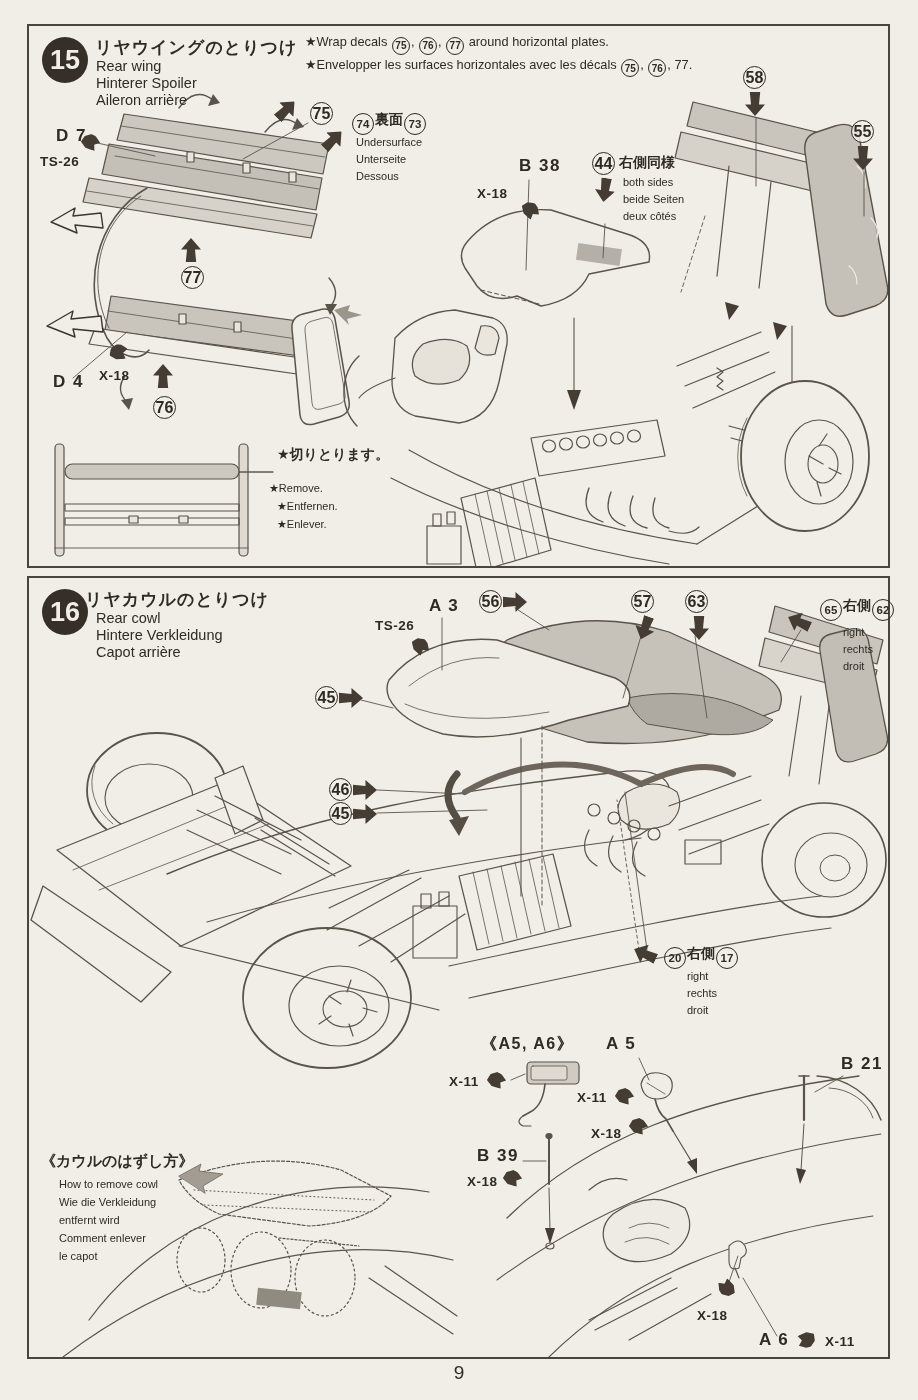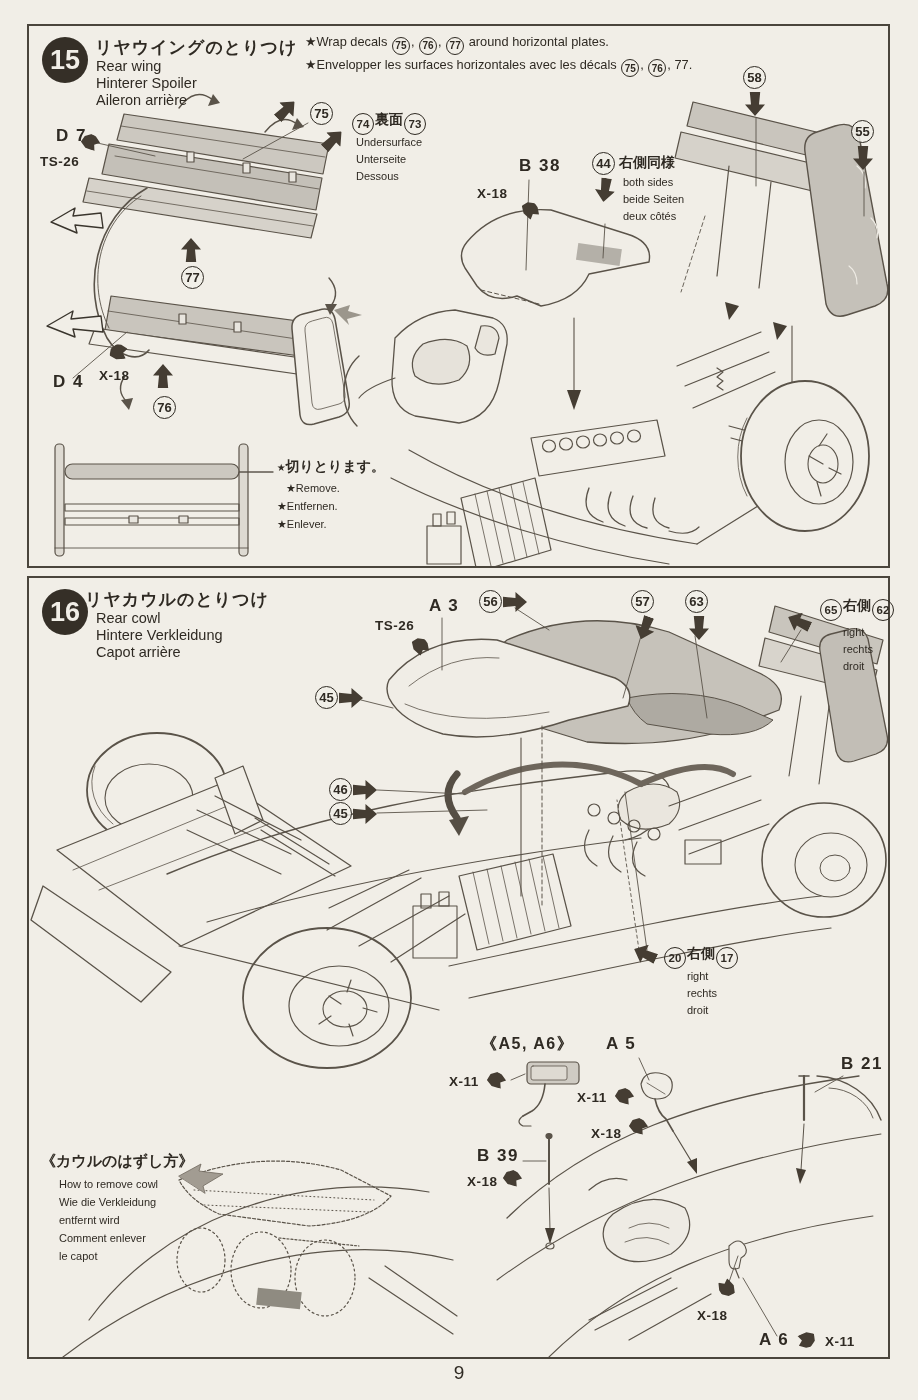--- a/index.html
+++ b/index.html
@@ -10,21 +10,21 @@
   .lbl{position:absolute;white-space:nowrap;color:#2f2a23;}
   .part{font-size:17px;font-weight:bold;letter-spacing:1.5px;}
   .paint{font-size:13.5px;font-weight:bold;letter-spacing:.5px;}
   .t13{font-size:11px;line-height:1.25;}
   .t14{font-size:14px;}
   .stepcircle{position:absolute;width:46px;height:46px;border-radius:50%;background:#352f27;color:#f1eee7;
       display:flex;align-items:center;justify-content:center;font-size:27px;font-weight:bold;}
   .title-ja{font-size:17px;font-weight:bold;letter-spacing:1px;}
   .title-sub{font-size:14.5px;line-height:17px;}
   .cnum{position:absolute;width:21px;height:21px;border:1.7px solid #2f2a23;border-radius:50%;
-      display:flex;align-items:center;justify-content:center;font-size:13px;font-weight:bold;
+      display:flex;align-items:center;justify-content:center;font-size:16px;font-weight:bold;
       background:rgba(241,238,231,.85);}
   .cnum-i{display:inline-flex;width:20px;height:20px;border:1.6px solid #2f2a23;border-radius:50%;
       align-items:center;justify-content:center;font-size:11.5px;font-weight:bold;vertical-align:-4px;margin:0 1px;}
   .cnum-s{display:inline-flex;width:16px;height:16px;border:1.3px solid #2f2a23;border-radius:50%;
       align-items:center;justify-content:center;font-size:10px;font-weight:bold;vertical-align:-3px;margin:0 1px;}
   .arr{position:absolute;width:20px;height:24px;background:#453d33;
       clip-path:polygon(50% 100%,0% 52%,30% 52%,24% 0%,76% 0%,70% 52%,100% 52%);}
   .hand{position:absolute;width:19px;height:16px;background:#453d33;
       clip-path:polygon(0% 60%,14% 20%,48% 0%,72% 10%,100% 42%,72% 62%,80% 100%,30% 92%);}
   .notes .nline{font-size:12.8px;line-height:19px;white-space:nowrap;}
@@ -170,22 +170,22 @@
 
     <span class="arr" style="left:152px;top:212px;transform:rotate(180deg);"></span>
     <div class="cnum" style="left:152px;top:240px;">77</div>
 
     <div class="lbl part" style="left:24px;top:346px;">D 4</div>
     <div class="lbl paint" style="left:70px;top:342px;">X-18</div>
     <span class="hand" style="left:80px;top:318px;transform:rotate(-12deg);"></span>
     <span class="arr" style="left:124px;top:338px;transform:rotate(180deg);"></span>
     <div class="cnum" style="left:124px;top:370px;">76</div>
 
-    <div class="lbl t14" style="left:248px;top:432px;font-weight:bold;font-family:Liberation Mono, monospace;">★切りとります。</div>
-    <div class="lbl t13" style="left:257px;top:456px;">★Remove.</div>
+    <div class="lbl t14" style="left:248px;top:420px;font-weight:bold;">★切りとります。</div>
+    <div class="lbl t13" style="left:240px;top:456px;">★Remove.</div>
     <div class="lbl t13" style="left:248px;top:474px;">★Entfernen.</div>
     <div class="lbl t13" style="left:248px;top:492px;">★Enlever.</div>
 
     <div class="lbl part" style="left:490px;top:130px;">B 38</div>
     <div class="lbl paint" style="left:448px;top:160px;">X-18</div>
     <span class="hand" style="left:492px;top:176px;transform:rotate(35deg);"></span>
 
     <div class="cnum" style="left:563px;top:126px;">44</div>
     <div class="lbl t14" style="left:590px;top:128px;font-weight:bold;">右側同様</div>
     <span class="arr" style="left:566px;top:152px;transform:rotate(8deg);"></span>

